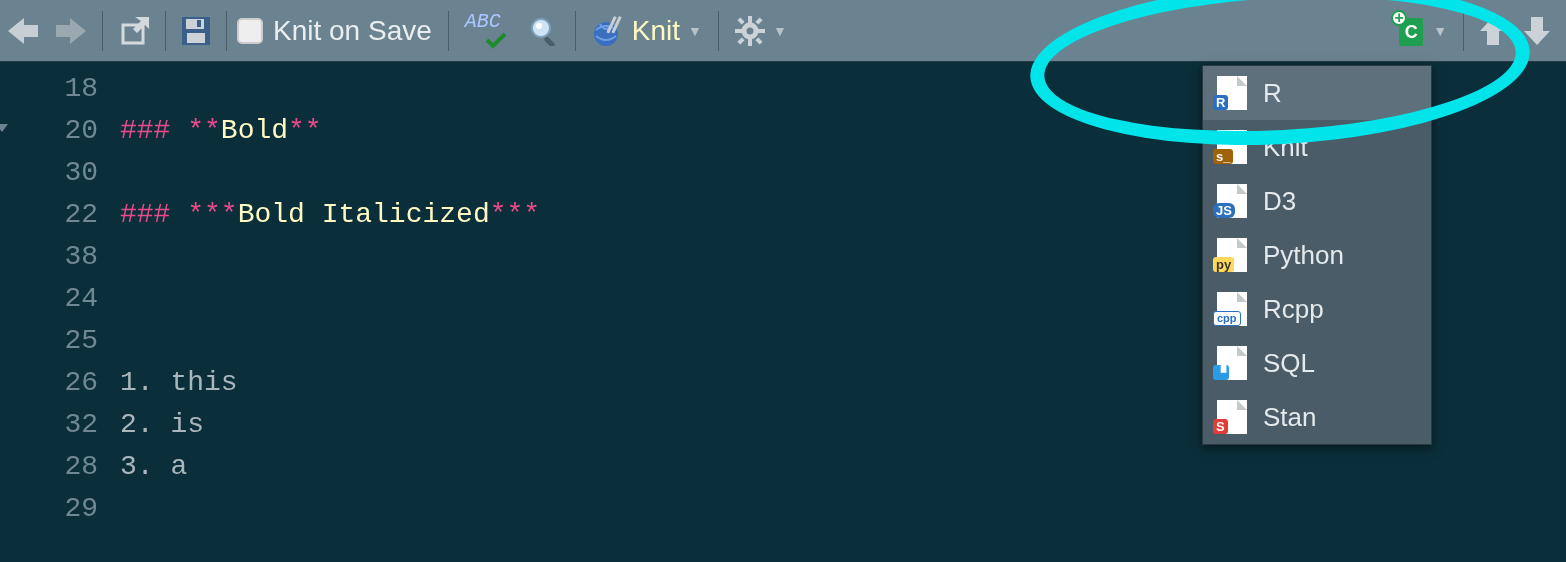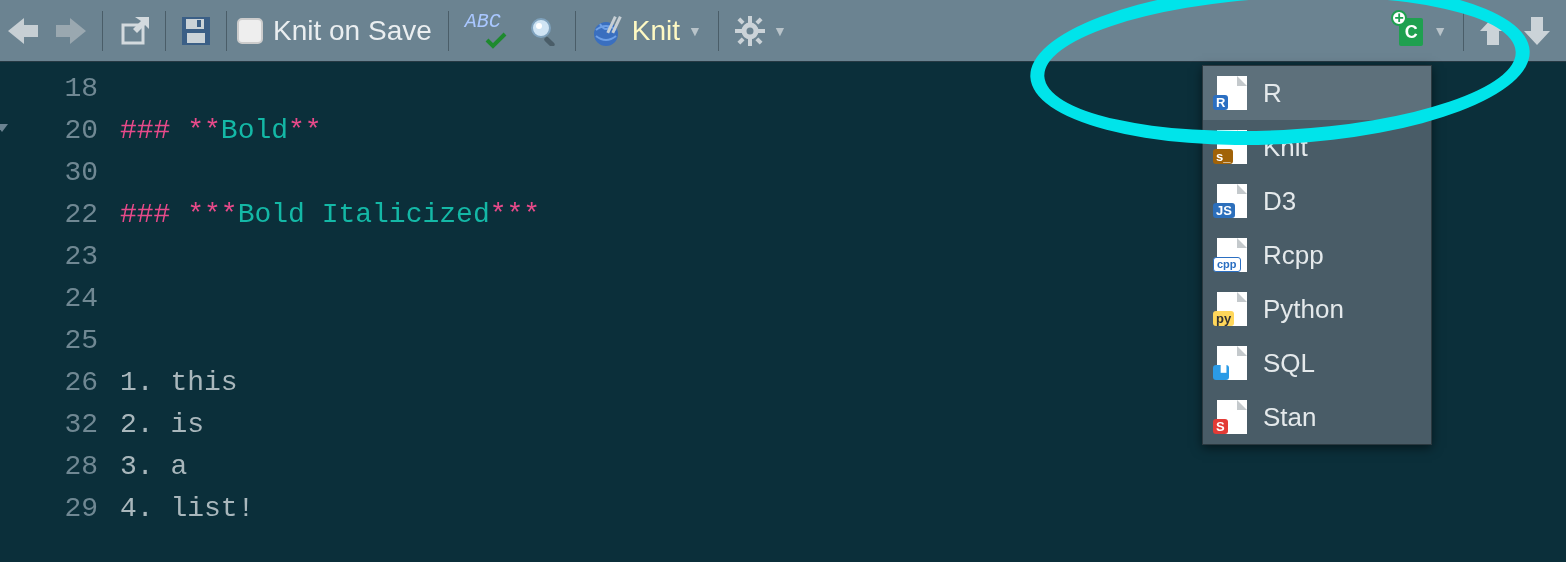--- a/index.html
+++ b/index.html
@@ -95,21 +95,21 @@
     top:14px;
     width:0;height:0;
     border-left:6px solid transparent;
     border-right:6px solid transparent;
     border-top:8px solid #6b8391;
   }
   .code { padding-left: 10px; }
   .code-line { height: 42px; white-space: pre; }
   .md-hash { color:#e84a8a; }
   .md-star { color:#e84a8a; }
-  .md-em   { color:#14b8a6; }
+  .md-em   { color:#fef9c3; }
   .plain   { color:#a9b7bc; }
 
   
   .chunk-menu {
     position: absolute;
     top: 65px;
     right: 134px;
     width: 230px;
     background: #495c67;
     border: 1px solid #2b3940;
@@ -145,21 +145,21 @@
     bottom:0px;left:-4px;
     font-size:13px;
     font-weight:bold;
     padding:1px 3px;
     border-radius:3px;
     color:#fff;
     line-height:1;
   }
   .b-r    { background:#2b6fc2; content:"R"; }
   .b-bash { background:#a16207; }
-  .b-js   { background:#2c6fbb; }
+  .b-js   { background:#2c6fbb;border-radius:6px; }
   .b-py   { background:#ffd75a; color:#333;}
   .b-cpp  { background:#fff; color:#2b6fc2; border:1px solid #2b6fc2; font-size:11px;}
   .b-sql  { background:#2b9be6; }
   .b-stan { background:#e33b36; }
 
   
   .annot {
     position:absolute;
     top:-16px;
     right:36px;
@@ -278,40 +278,39 @@
     </div>
   </div>
 </div>
 
 <div class="editor">
   <div class="gutter">
     <div class="gnum">18</div>
     <div class="gnum"><span>20</span><div class="fold-caret"></div></div>
     <div class="gnum">30</div>
     <div class="gnum">22</div>
-    <div class="gnum">23</div>
+    <div class="gnum">38</div>
     <div class="gnum">24</div>
     <div class="gnum">25</div>
     <div class="gnum">26</div>
     <div class="gnum">32</div>
     <div class="gnum">28</div>
     <div class="gnum">29</div>
   </div>
   <div class="code">
     <div class="code-line"></div>
     <div class="code-line"><span class="md-hash">### </span><span class="md-star">**</span><span class="md-em">Bold</span><span class="md-star">**</span></div>
     <div class="code-line"></div>
     <div class="code-line"><span class="md-hash">### </span><span class="md-star">***</span><span class="md-em">Bold Italicized</span><span class="md-star">***</span></div>
     <div class="code-line"></div>
     <div class="code-line"></div>
     <div class="code-line"></div>
     <div class="code-line plain">1. this</div>
     <div class="code-line plain">2. is</div>
     <div class="code-line plain">3. a</div>
-    <div class="code-line plain">4. list!</div>
     <div class="code-line"></div>
   </div>
 </div>
 
 <div class="chunk-menu">
   <div class="chunk-item selected">
     <div class="chunk-icon">
         <span class="badge b-r">R</span>
       </div>
     <span>R</span>
@@ -323,32 +322,32 @@
     <span>Knit</span>
   </div>
   <div class="chunk-item">
     <div class="chunk-icon">
         <span class="badge b-js">JS</span>
       </div>
     <span>D3</span>
   </div>
   <div class="chunk-item">
     <div class="chunk-icon">
+        <span class="badge b-py">py</span>
+      </div>
+    <span>Python</span>
+  </div>
+  <div class="chunk-item">
+    <div class="chunk-icon">
         <span class="badge b-cpp">cpp</span>
       </div>
     <span>Rcpp</span>
   </div>
   <div class="chunk-item">
     <div class="chunk-icon">
-        <span class="badge b-py">py</span>
-      </div>
-    <span>Python</span>
-  </div>
-  <div class="chunk-item">
-    <div class="chunk-icon">
         <span class="badge b-sql">▝</span>
       </div>
     <span>SQL</span>
   </div>
   <div class="chunk-item">
     <div class="chunk-icon">
         <span class="badge b-stan">S</span>
       </div>
     <span>Stan</span>
   </div>

